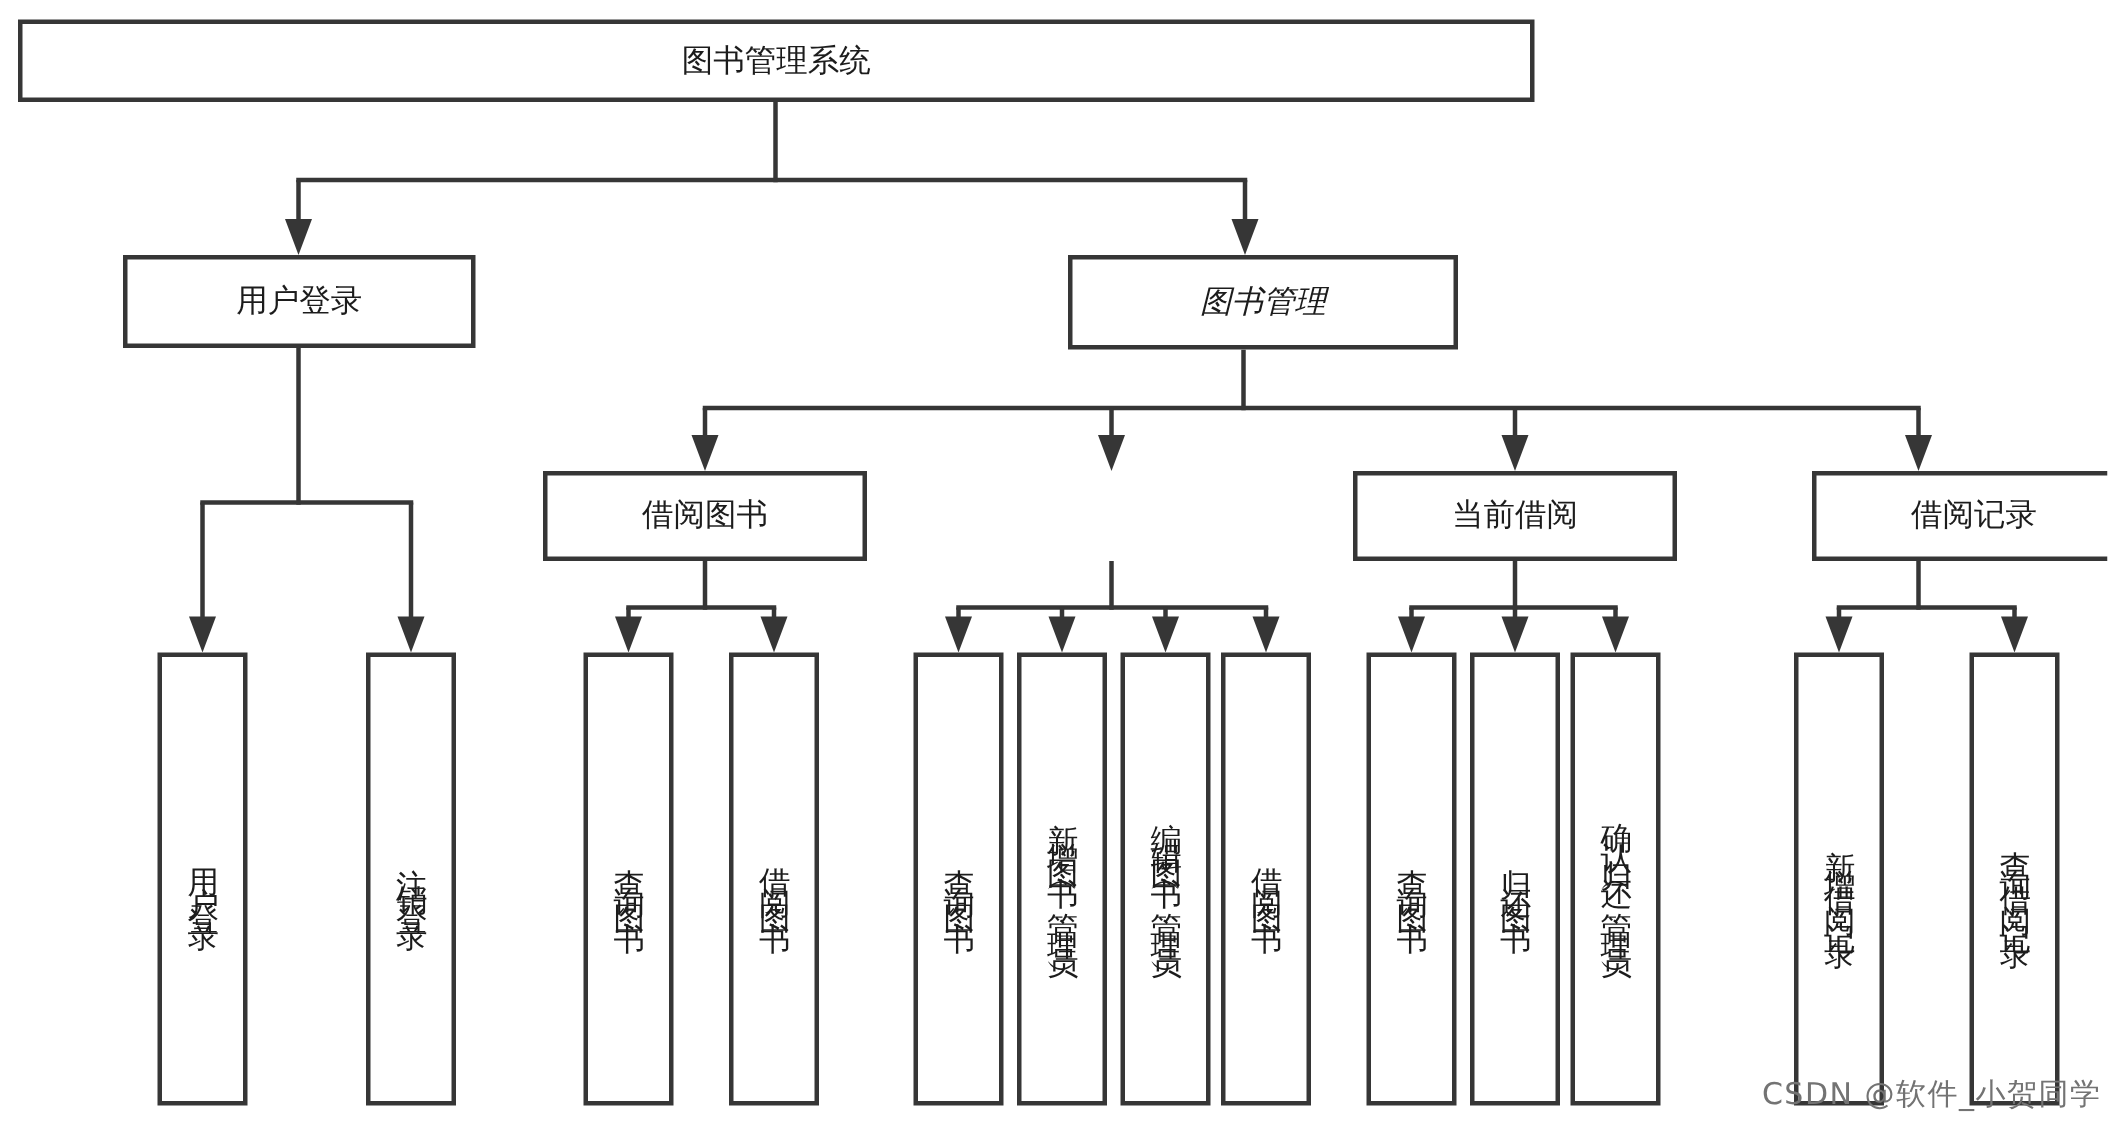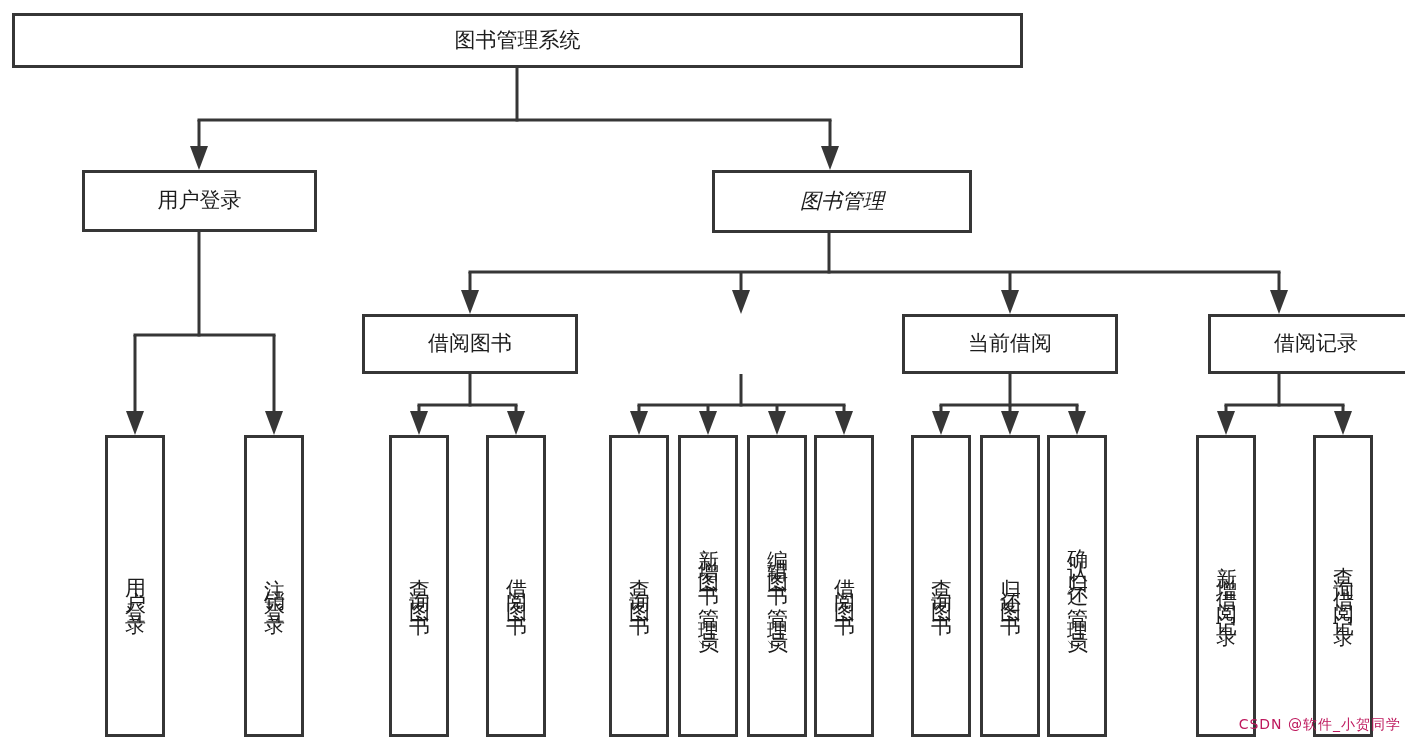--- a/index.html
+++ b/index.html
@@ -11,21 +11,21 @@
   .node{
     position:absolute;box-sizing:border-box;background:#ffffff;
     border:3px solid #363636;display:flex;align-items:center;justify-content:center;
     font-size:21px;color:#1c1c1c;text-align:right;line-height:1.2;
   }
   .node.v{
     writing-mode:vertical-rl;text-orientation:mixed;
     letter-spacing:12px;line-height:1;
   }
   .watermark{
-    position:absolute;right:4px;top:716px;font-size:14px;color:#be185d;
+    position:absolute;right:4px;top:716px;font-size:20px;color:#737373;
     letter-spacing:1px;white-space:nowrap;
   }
 </style>
 </head>
 <body>
 
 <div class="canvas">
 
   <svg class="connectors" width="1405" height="747" viewBox="0 0 1405 747">
     <defs>

